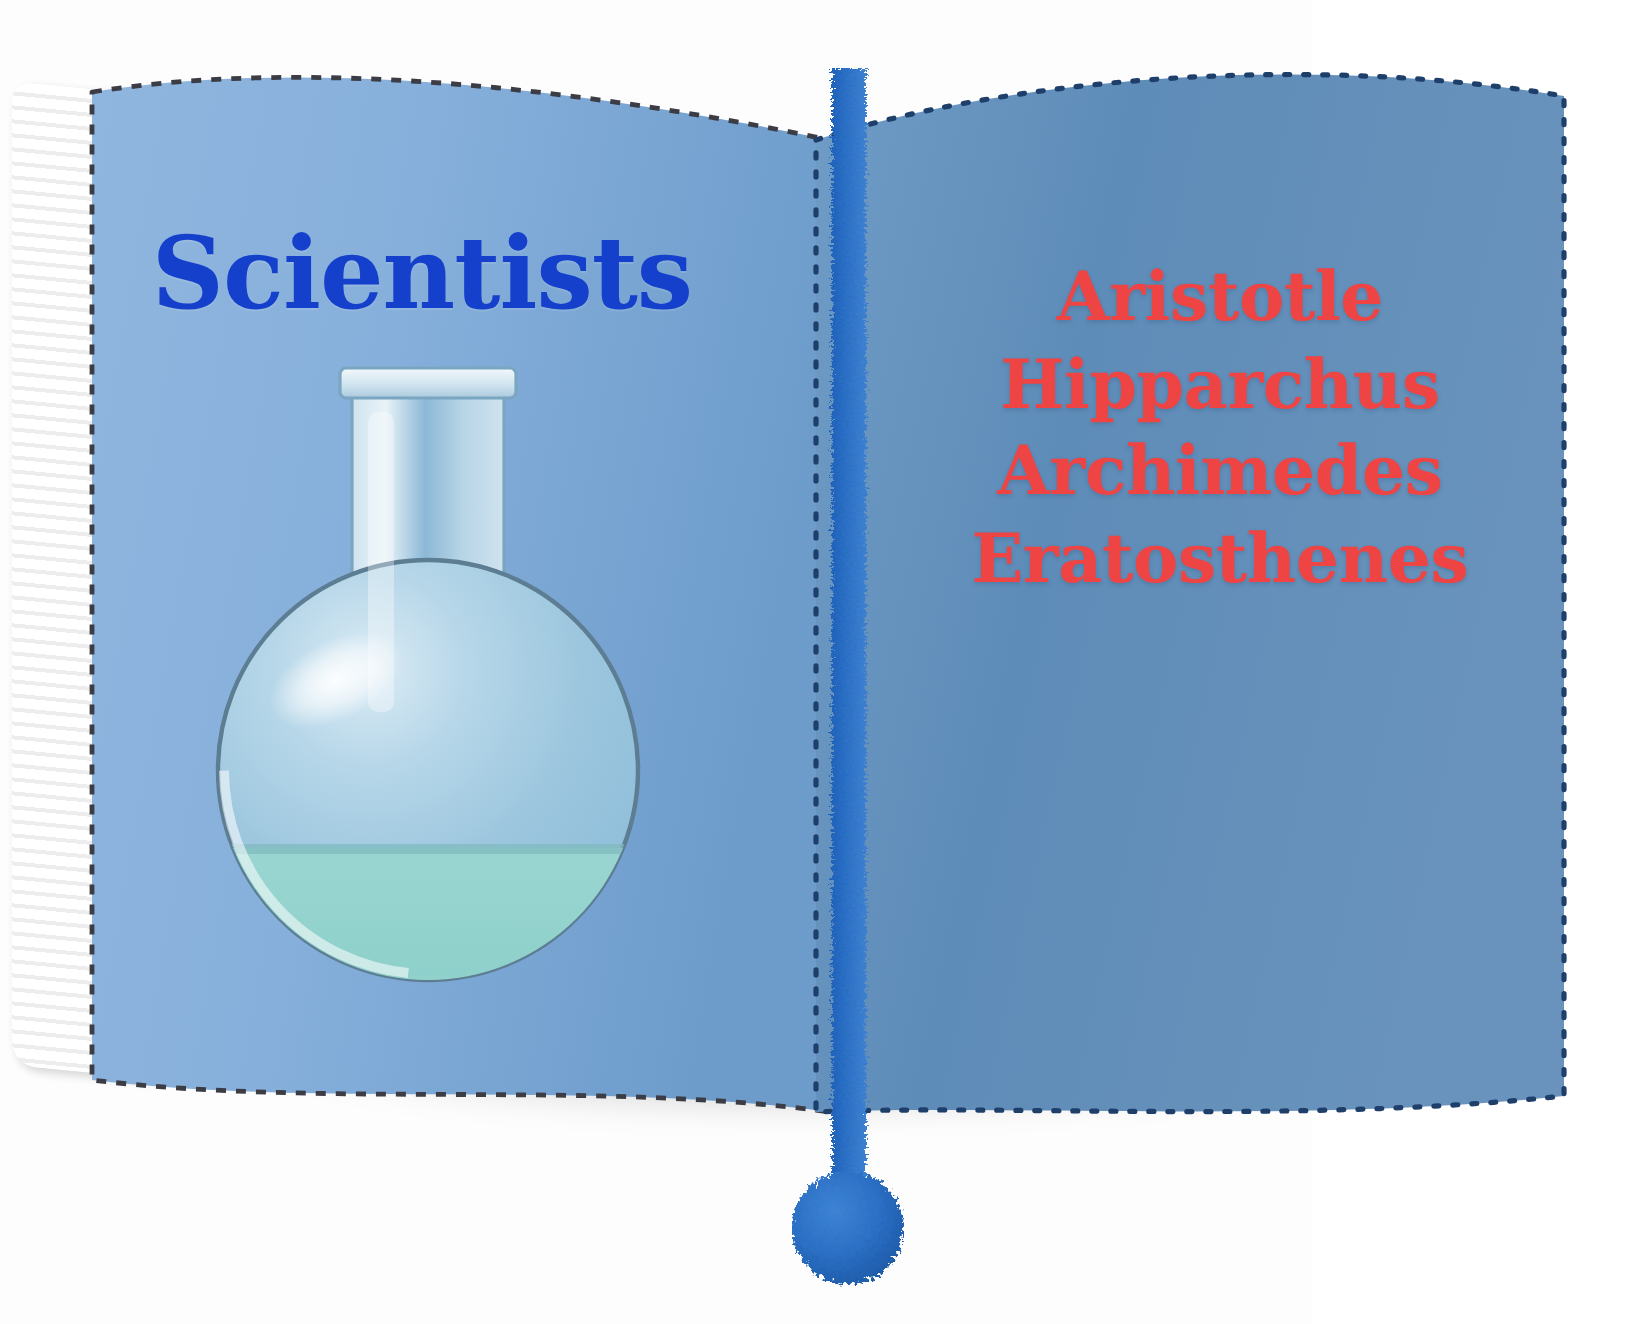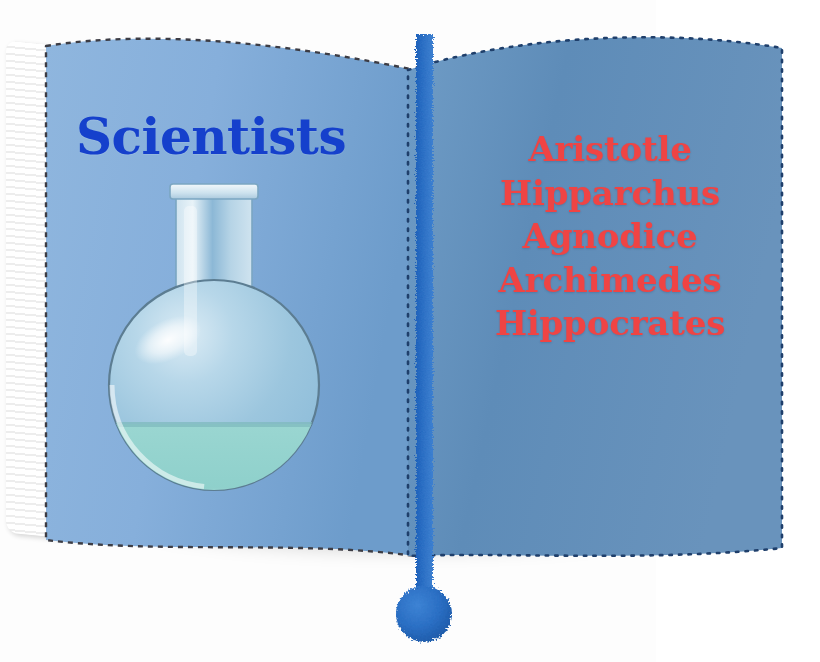--- a/index.html
+++ b/index.html
@@ -237,23 +237,22 @@
 
       <ellipse cx="84" cy="168" rx="36" ry="20" fill="url(#hiGrad)" transform="rotate(-27 84 168)"></ellipse>
 
       <rect x="100" y="34" width="13" height="150" fill="#ffffff" opacity="0.35" rx="5"></rect>
     </svg>
   </div>
 
   <div id="name-list">
     <div class="name-item">Aristotle</div>
     <div class="name-item">Hipparchus</div>
-    <div class="name-item">Agnodice</div>
     <div class="name-item">Archimedes</div>
-    <div class="name-item">Hippocrates</div>
+    <div class="name-item">Eratosthenes</div>
   </div>
 
   <div id="ribbon">
     <svg viewBox="0 0 56 612" xmlns="http://www.w3.org/2000/svg">
       <defs>
         <linearGradient id="ribGrad" x1="0" y1="0" x2="1" y2="0">
           <stop offset="0%" stop-color="#1f62bb"></stop>
           <stop offset="40%" stop-color="#2b6fc4"></stop>
           <stop offset="100%" stop-color="#3d80d0"></stop>
         </linearGradient>

